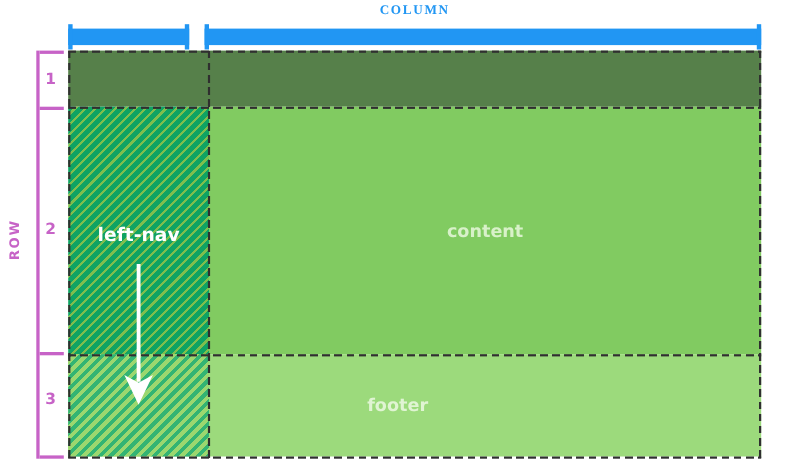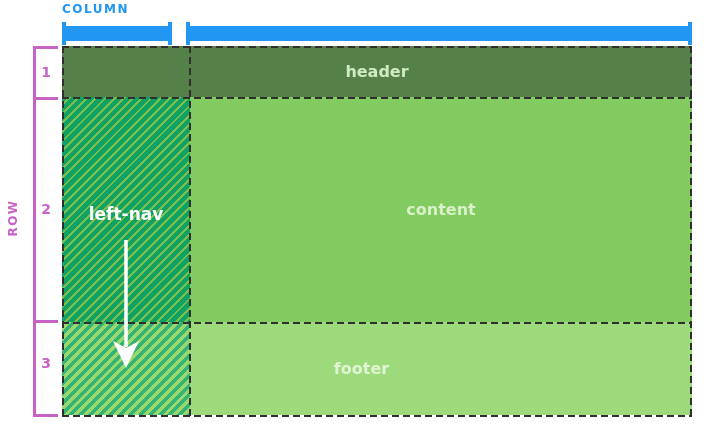--- a/index.html
+++ b/index.html
@@ -4,22 +4,22 @@
 <style>
   html,body{margin:0;padding:0;background:#ffffff;}
   .stage{
     position:relative;width:720px;height:425px;background:#fff;overflow:hidden;
     font-family:"DejaVu Sans","Liberation Sans",sans-serif;
   }
   .abs{position:absolute;}
 
   
   .column-label{
-    left:62px;top:2px;width:630px;text-align:left;
-    color:var(--blue);font-size:12px;font-weight:bold;letter-spacing:1.5px;
+    left:62px;top:2px;width:630px;text-align:center;
+    color:var(--blue);font-size:12px;font-weight:bold;letter-spacing:1.5px;font-family:Liberation Serif, serif;
   }
   .row-label{
     left:-16px;top:210px;width:60px;height:16px;text-align:center;
     transform:rotate(-90deg);
     color:var(--magenta);font-size:12px;font-weight:bold;letter-spacing:1.5px;
   }
 
   
   .col-bar{background:var(--blue);top:26px;height:15px;}
   .col-cap{background:var(--blue);top:22px;width:4px;height:23px;}
@@ -95,21 +95,20 @@
   <div class="abs leftnav-r3"></div>
 
   <div class="abs dash-h line-top"></div>
   <div class="abs dash-h line-mid1"></div>
   <div class="abs dash-h line-mid2"></div>
   <div class="abs dash-h line-bottom"></div>
   <div class="abs dash-v line-left"></div>
   <div class="abs dash-v line-midv"></div>
   <div class="abs dash-v line-right"></div>
 
-  <div class="abs area-label header-label">header</div>
   <div class="abs area-label content-label">content</div>
   <div class="abs area-label footer-label">footer</div>
   <div class="abs area-label leftnav-label">left-nav</div>
 
   <svg class="abs arrow-svg" width="630" height="371" viewBox="0 0 630 371">
     <line x1="64" y1="194" x2="64" y2="301" stroke="#FFFFFF" stroke-width="3.5"></line>
     <polygon points="51,295 64,302 77,295 64,322" fill="#FFFFFF"></polygon>
   </svg>
 
 </div>

